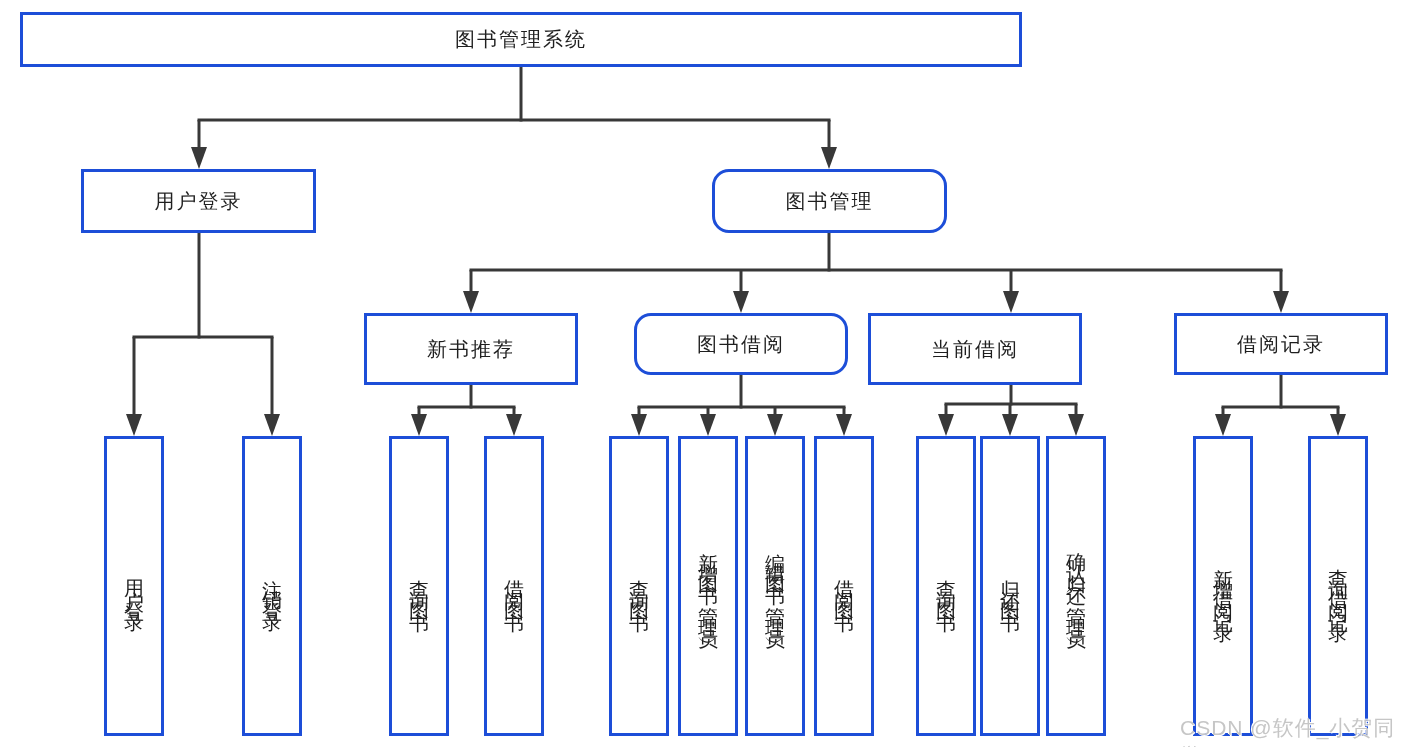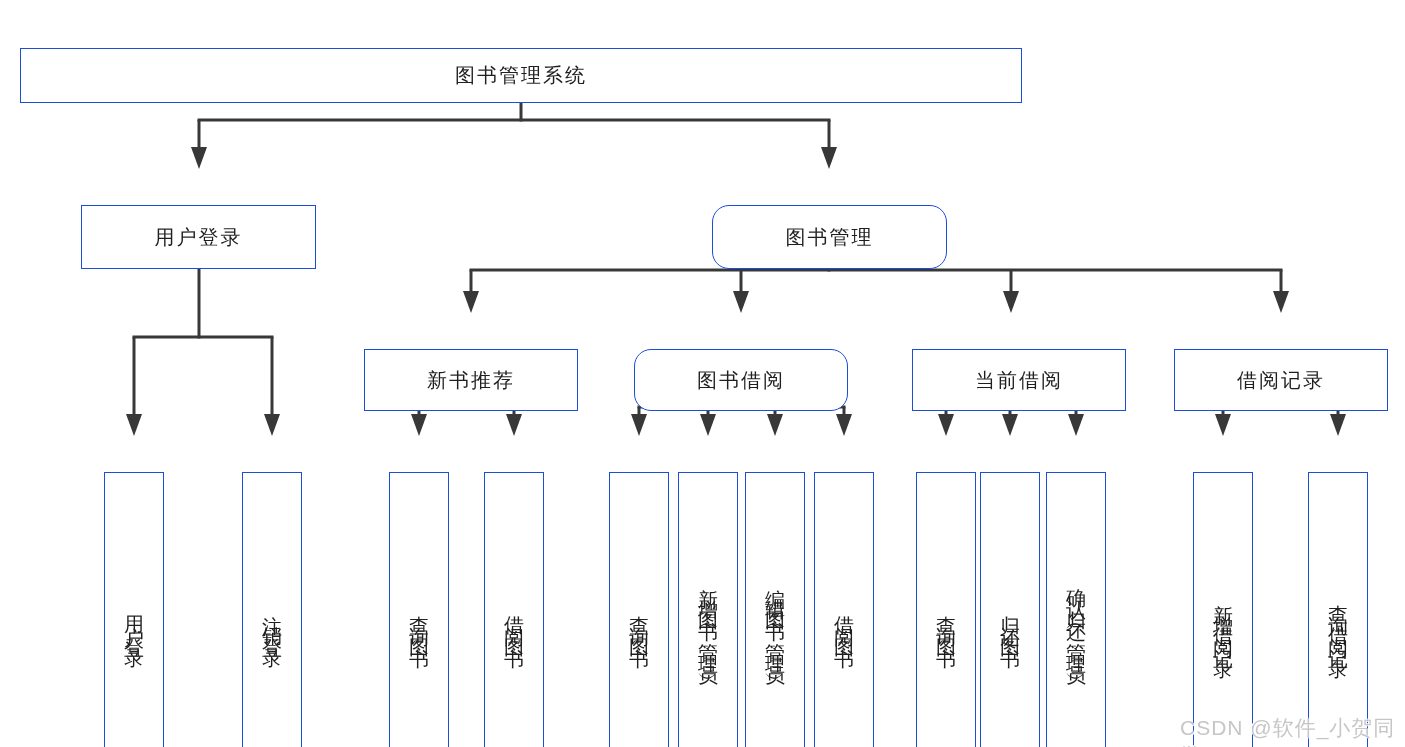--- a/index.html
+++ b/index.html
@@ -13,30 +13,29 @@
   }
   svg.wires {
     position: absolute;
     left: 0; top: 0;
     z-index: 1;
   }
   .node {
     position: absolute;
     box-sizing: border-box;
     background: #ffffff;
-    border: 1px solid #1d4ed8;
+    border: 3px solid #1d4ed8;
     display: flex;
     align-items: center;
     justify-content: center;
     font-size: 20px;
     color: #1f1f1f;
     letter-spacing: 2px;
     z-index: 2;
     white-space: nowrap;
-    margin-top: 36px;
   }
   .lvl2, .lvl3 { }
   .leaf {
     top: 436px;
     width: 60px;
     height: 300px;
   }
   .leaf .v {
     writing-mode: vertical-lr;
     text-orientation: mixed;
@@ -153,27 +152,27 @@
     <span>图书管理系统</span>
   </div>
 
   <div class="node lvl2" style="left:81px; top:169px; width:235px; height:64px;">
     <span>用户登录</span>
   </div>
   <div class="node lvl2" style="left:712px; top:169px; width:235px; height:64px;border-radius:17px;">
     <span>图书管理</span>
   </div>
 
-  <div class="node lvl3" style="left:364px; top:313px; width:214px; height:62px;">
+  <div class="node lvl3" style="left:364px; top:313px; width:214px; height:72px;">
     <span>新书推荐</span>
   </div>
   <div class="node lvl3" style="left:634px; top:313px; width:214px; height:62px;border-radius:17px;">
     <span>图书借阅</span>
   </div>
-  <div class="node lvl3" style="left:912px; top:313px; width:214px; height:62px;">
+  <div class="node lvl3" style="left:868px; top:313px; width:214px; height:72px;">
     <span>当前借阅</span>
   </div>
   <div class="node lvl3" style="left:1174px; top:313px; width:214px; height:62px;">
     <span>借阅记录</span>
   </div>
 
   <div class="node leaf" style="left:104px;">
     <span class="v">用户登录</span>
   </div>
   <div class="node leaf" style="left:242px;">

